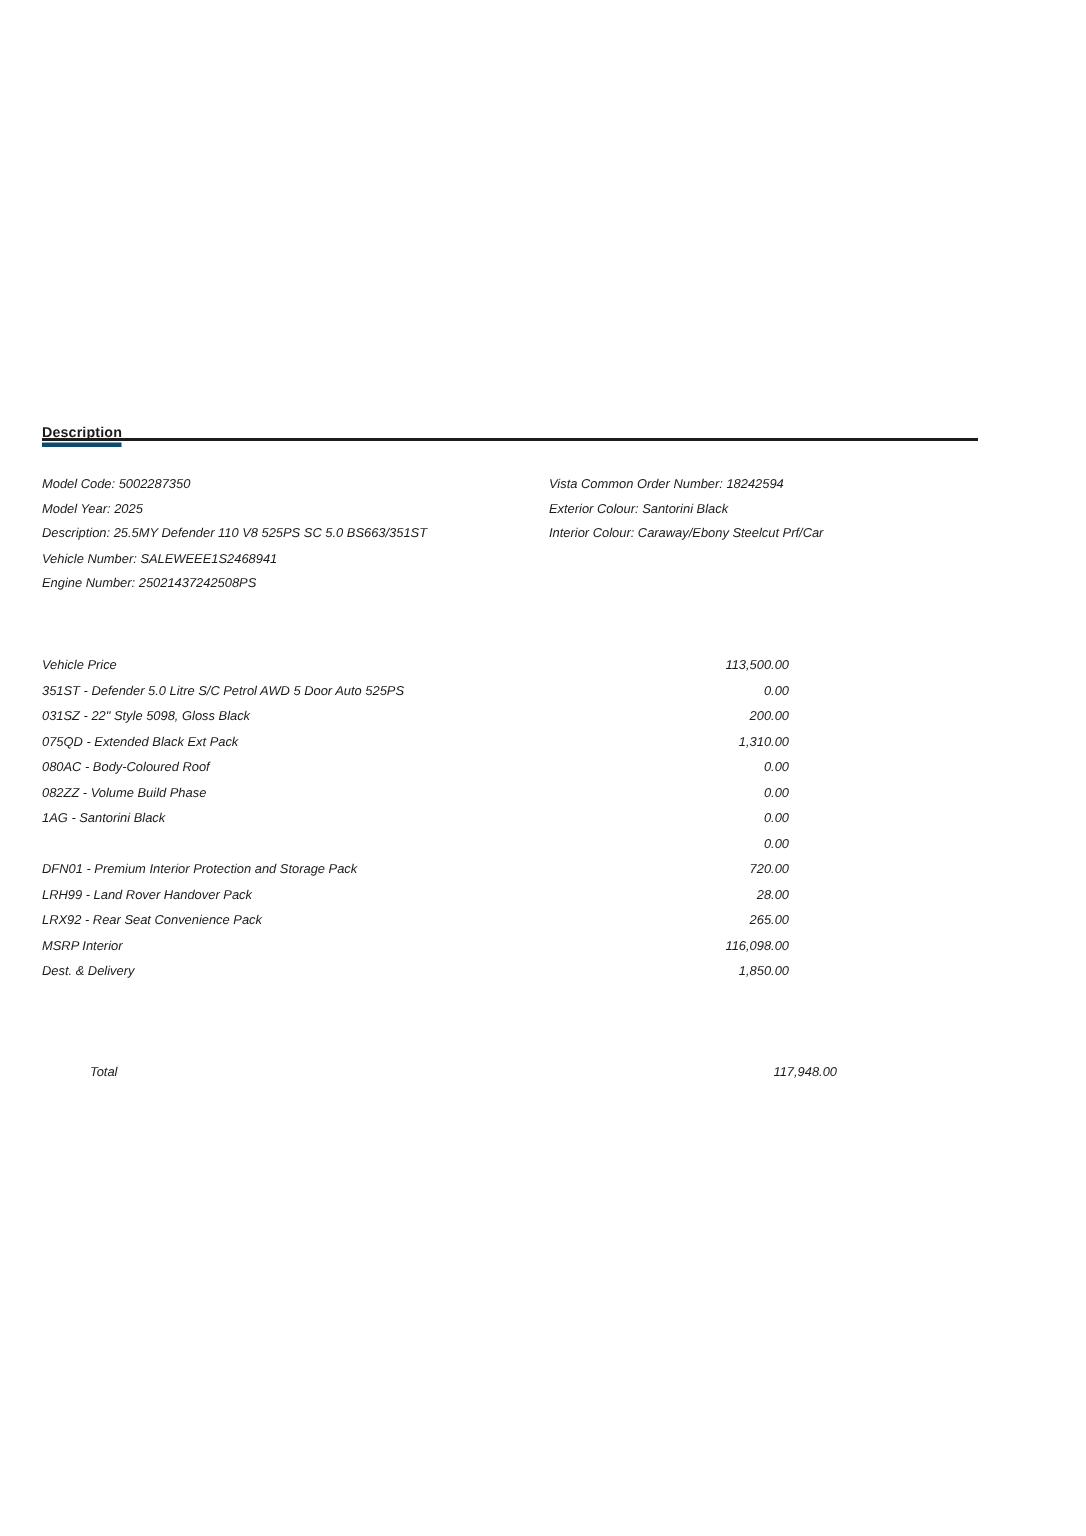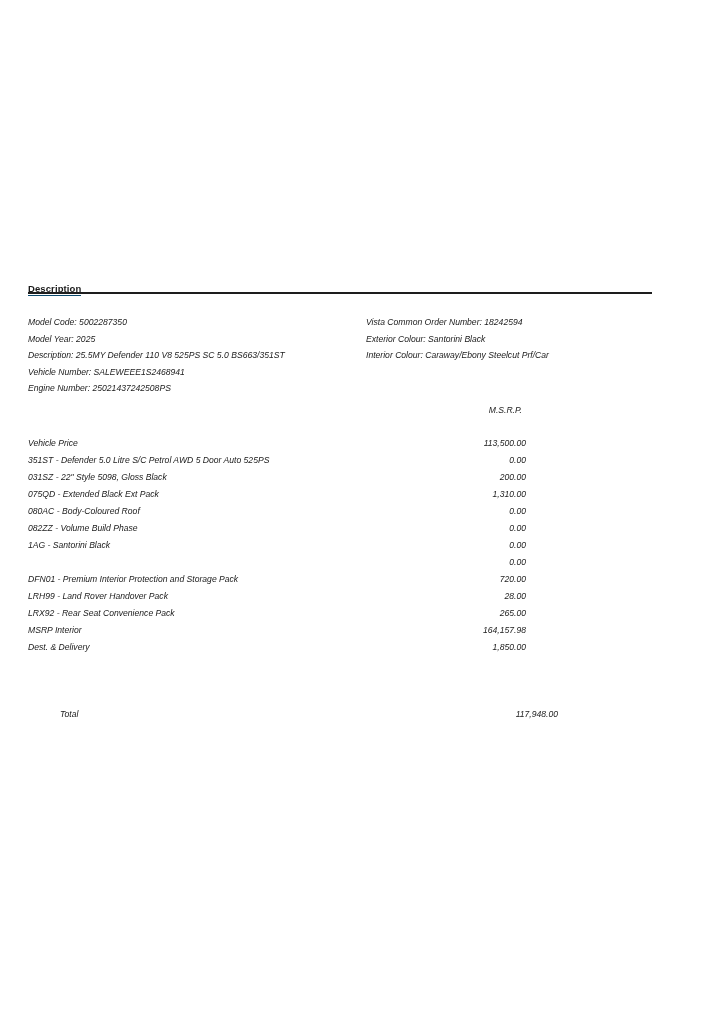--- a/index.html
+++ b/index.html
@@ -33,21 +33,21 @@
     top: 278px;
     width: 624px;
   }
   .section-head .label {
     display: inline-block;
     font-size: 9.5px;
     font-weight: bold;
     font-style: normal;
     letter-spacing: 0.1px;
     line-height: 12px;
-    border-bottom: 1px solid #0c4a6e;
+    border-bottom: 3px solid #0c4a6e;
     padding-bottom: 0px;
   }
   .section-rule {
     position: absolute;
     left: 28px;
     top: 292px;
     width: 624px;
     height: 2px;
     background: #1d1d1d;
   }
@@ -141,21 +141,20 @@
       <div class="info-line">Vehicle Number: SALEWEEE1S2468941</div>
       <div class="info-line">Engine Number: 25021437242508PS</div>
     </div>
     <div class="info-col right">
       <div class="info-line">Vista Common Order Number: 18242594</div>
       <div class="info-line">Exterior Colour: Santorini Black</div>
       <div class="info-line">Interior Colour: Caraway/Ebony Steelcut Prf/Car</div>
     </div>
   </div>
 
-  <div class="msrp-head">M.S.R.P.</div>
 
   <div class="items">
 
     <div class="row">
       <span class="desc">Vehicle Price</span>
       <span class="amt">113,500.00</span>
     </div>
     <div class="row">
       <span class="desc">351ST - Defender 5.0 Litre S/C Petrol AWD 5 Door Auto 525PS</span>
       <span class="amt">0.00</span>
@@ -190,21 +189,21 @@
     <div class="row">
       <span class="desc">LRH99 - Land Rover Handover Pack</span>
       <span class="amt">28.00</span>
     </div>
     <div class="row">
       <span class="desc">LRX92 - Rear Seat Convenience Pack</span>
       <span class="amt">265.00</span>
     </div>
     <div class="row">
       <span class="desc">MSRP Interior</span>
-      <span class="amt">164,157.98</span>
+      <span class="amt">116,098.00</span>
     </div>
     <div class="row">
       <span class="desc">Dest. &amp; Delivery</span>
       <span class="amt">1,850.00</span>
     </div>
 
   </div>
 
   <div class="total-block">
     <div class="row">

